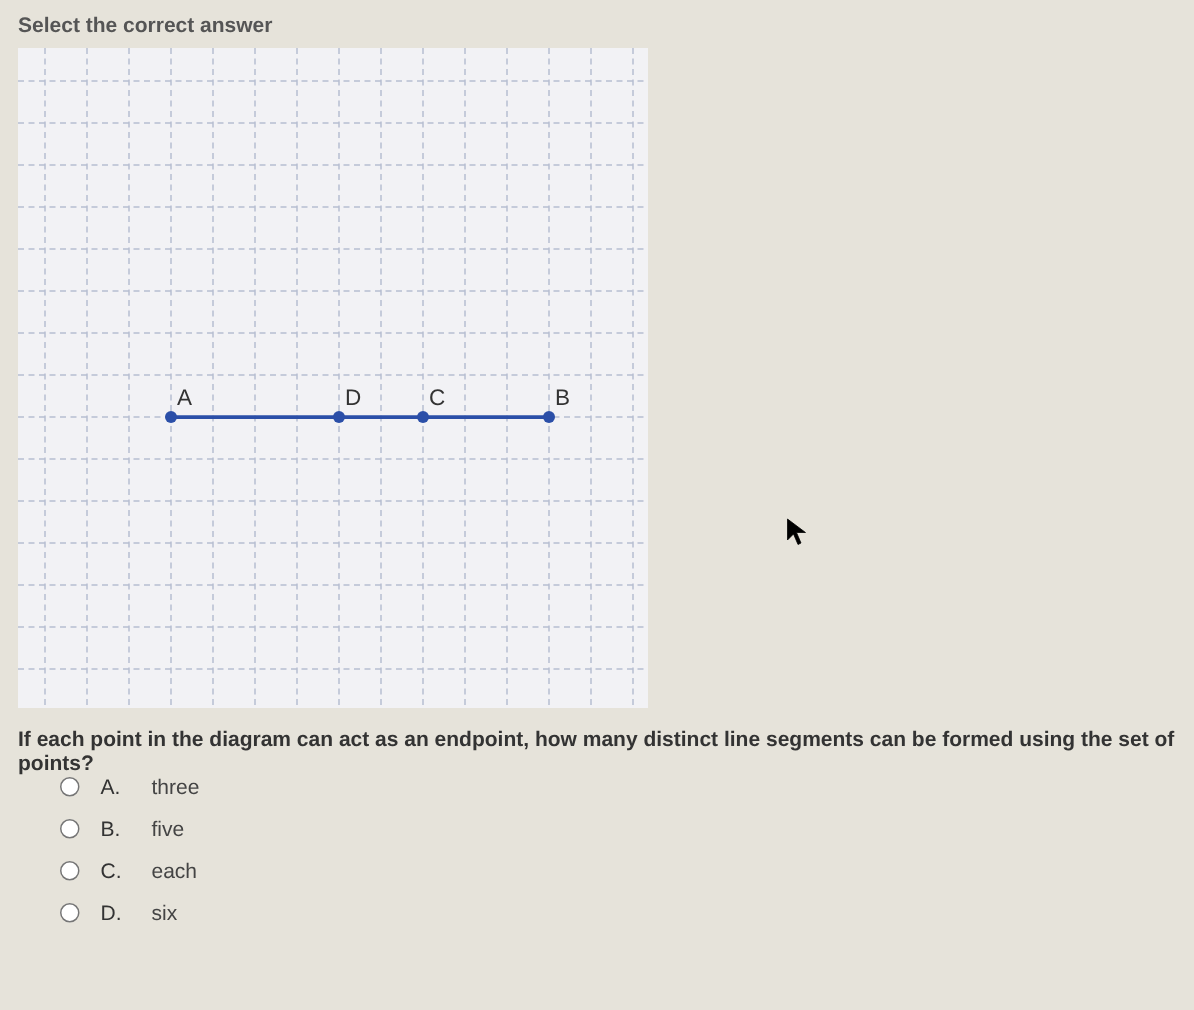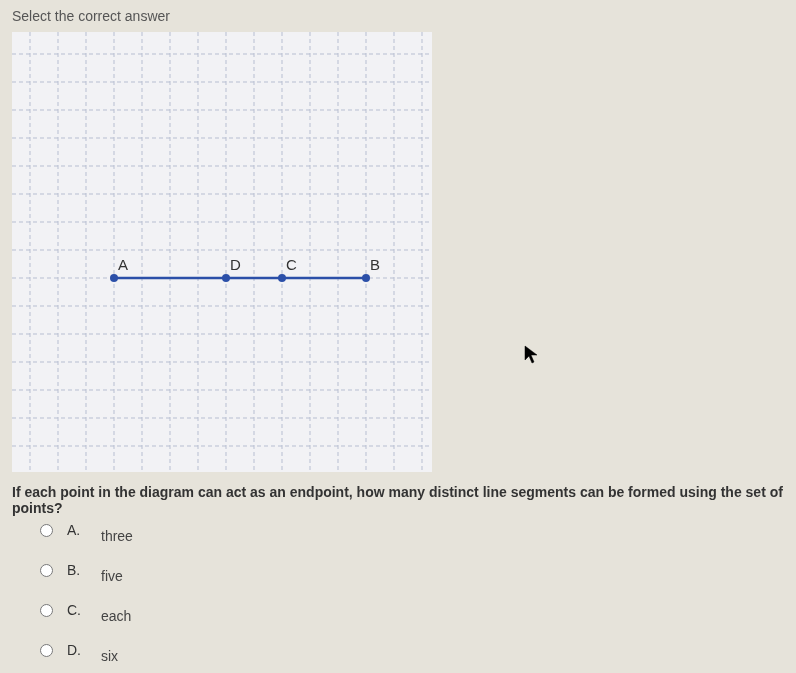--- a/index.html
+++ b/index.html
@@ -9,20 +9,21 @@
       background: #e6e3da;
       font-family: Arial, sans-serif;
       padding: 8px 12px;
       color: #3a3a3a;
       position: relative;
     }
     .instruction {
       font-size: 14px;
       color: #555;
       margin-bottom: 8px;
+      font-weight: bold;
     }
     .grid-container {
       width: 420px;
       height: 440px;
       background: #f2f2f5;
       position: relative;
       overflow: hidden;
     }
     .grid-container svg {
       display: block;
@@ -48,21 +49,20 @@
       width: 13px;
       height: 13px;
     }
     .option-letter {
       margin-right: 16px;
       font-weight: normal;
       min-width: 18px;
     }
     .option-text {
       color: #444;
-      margin-top: 12px;
     }
     .cursor-icon {
       position: absolute;
       left: 524px;
       top: 345px;
       font-size: 18px;
       color: #222;
       pointer-events: none;
     }
   </style>

